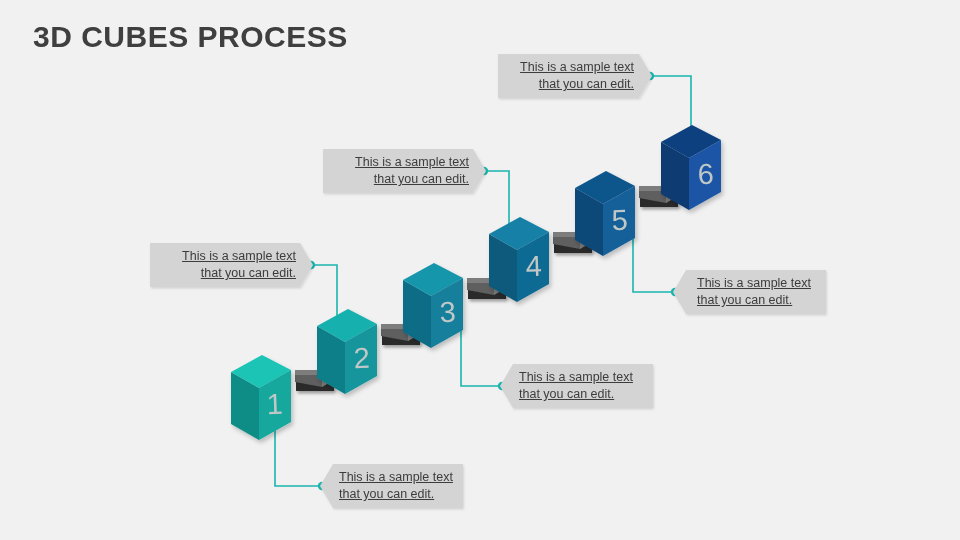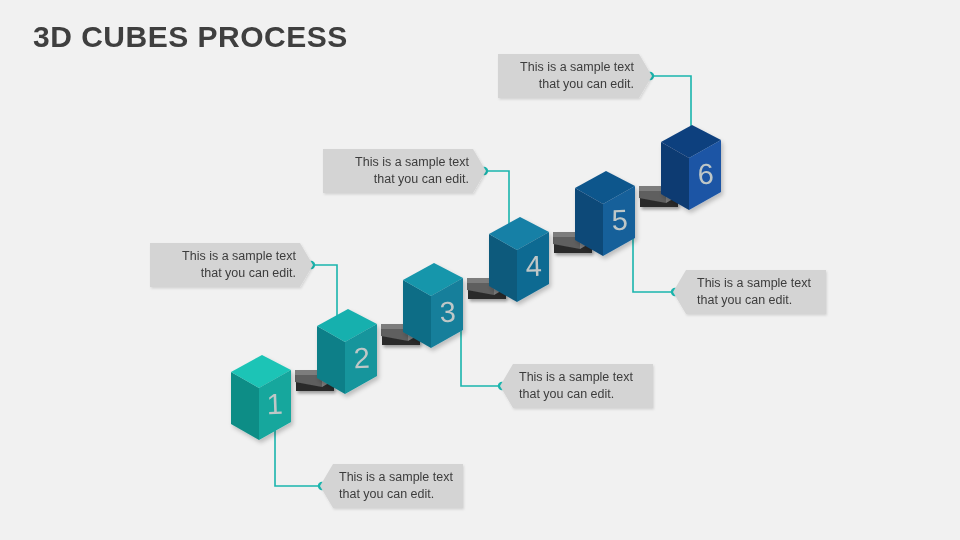--- a/index.html
+++ b/index.html
@@ -18,21 +18,21 @@
     color:#3f3f3f;
     white-space:nowrap;
   }
 
   .callout{
     position:absolute;
     font-size:12.5px;
     line-height:17px;
     color:#3c3c3c;
     box-sizing:border-box;
-    display:flex;flex-direction:column;justify-content:center;
+    display:flex;flex-direction:column;justify-content:center;text-decoration:underline;
   }
   .callout .ln{display:block;}
 </style>
 </head>
 <body>
 
 <div id="stage">
 
   <div class="title">3D CUBES PROCESS</div>
 

